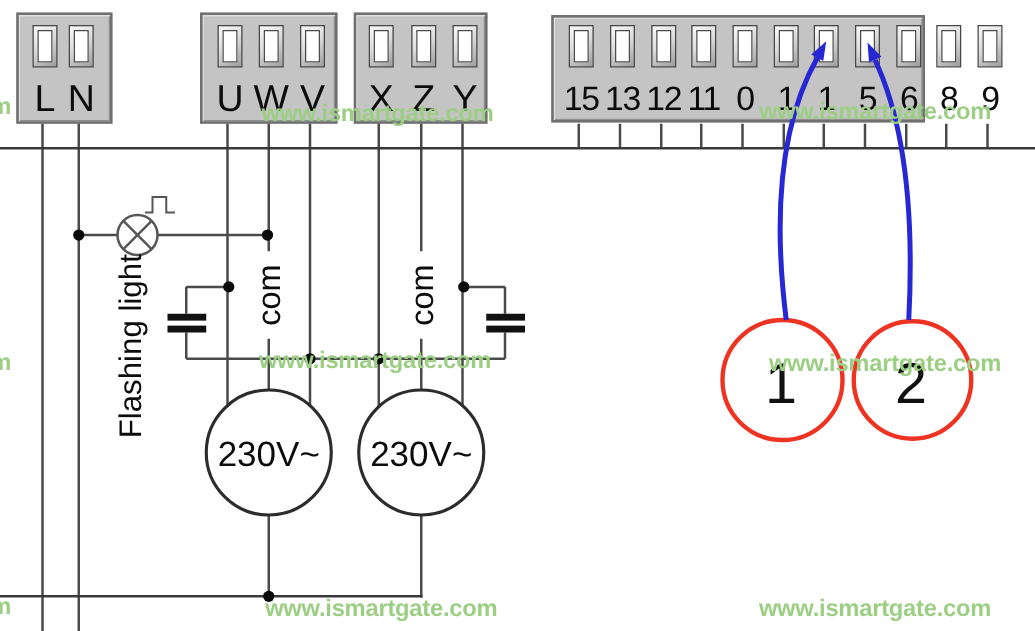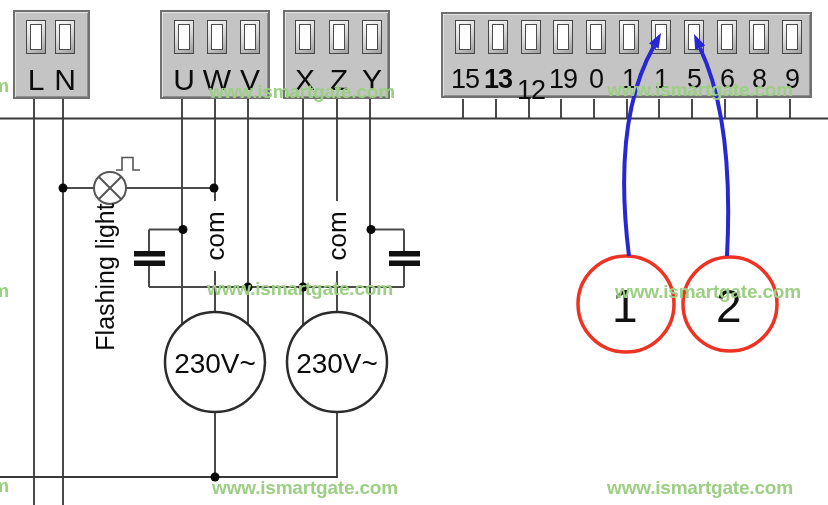--- a/index.html
+++ b/index.html
@@ -86,21 +86,21 @@
         <div class="inner"></div>
       </div>
     <div class="twin" style="left:77px;top:8px;">
         <div class="inner"></div>
       </div>
     <span class="tlabel" style="left:3px;top:53px;">X</span>
     <span class="tlabel" style="left:37px;top:53px;">Z</span>
     <span class="tlabel" style="left:70px;top:53px;">Y</span>
   </div>
 
-  <div class="tblock" style="left:441px;top:12px;width:371px;height:86px;">
+  <div class="tblock" style="left:441px;top:12px;width:299px;height:86px;">
     <div class="twin" style="left:12px;top:6px;">
         <div class="inner"></div>
       </div>
     <div class="twin" style="left:45px;top:6px;">
         <div class="inner"></div>
       </div>
     <div class="twin" style="left:78px;top:6px;">
         <div class="inner"></div>
       </div>
     <div class="twin" style="left:110px;top:6px;">
@@ -121,23 +121,23 @@
     <div class="twin" style="left:274px;top:6px;">
         <div class="inner"></div>
       </div>
     <div class="twin" style="left:306px;top:6px;">
         <div class="inner"></div>
       </div>
     <div class="twin" style="left:339px;top:6px;">
         <div class="inner"></div>
       </div>
     <span class="tlabel small" style="left:5px;top:52px;">15</span>
-    <span class="tlabel small" style="left:38px;top:52px;font-weight:bold;">13</span>
-    <span class="tlabel small" style="left:71px;top:52px;margin-top:11px;">12</span>
-    <span class="tlabel small" style="left:103px;top:52px;">19</span>
+    <span class="tlabel small" style="left:38px;top:52px;">13</span>
+    <span class="tlabel small" style="left:71px;top:52px;">12</span>
+    <span class="tlabel small" style="left:103px;top:52px;">11</span>
     <span class="tlabel small" style="left:136px;top:52px;">0</span>
     <span class="tlabel small" style="left:169px;top:52px;">1</span>
     <span class="tlabel small" style="left:201px;top:52px;">1</span>
     <span class="tlabel small" style="left:234px;top:52px;">5</span>
     <span class="tlabel small" style="left:267px;top:52px;">6</span>
     <span class="tlabel small" style="left:299px;top:52px;">8</span>
     <span class="tlabel small" style="left:332px;top:52px;">9</span>
   </div>
 
   <svg class="wires" width="828" height="505" viewBox="0 0 828 505">

